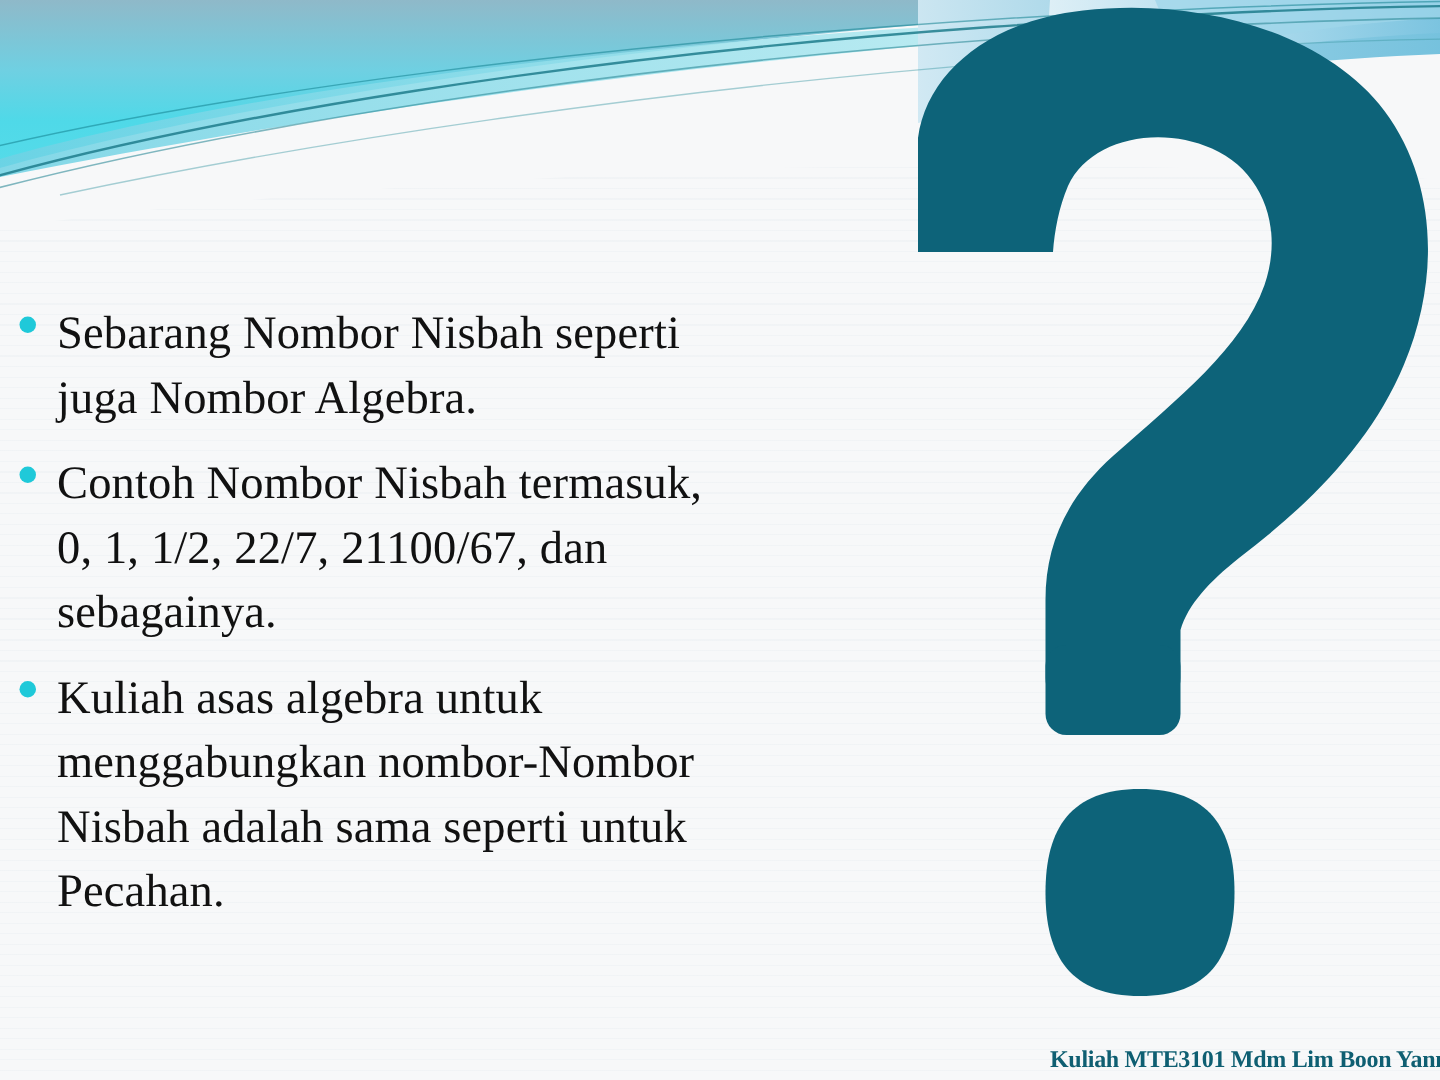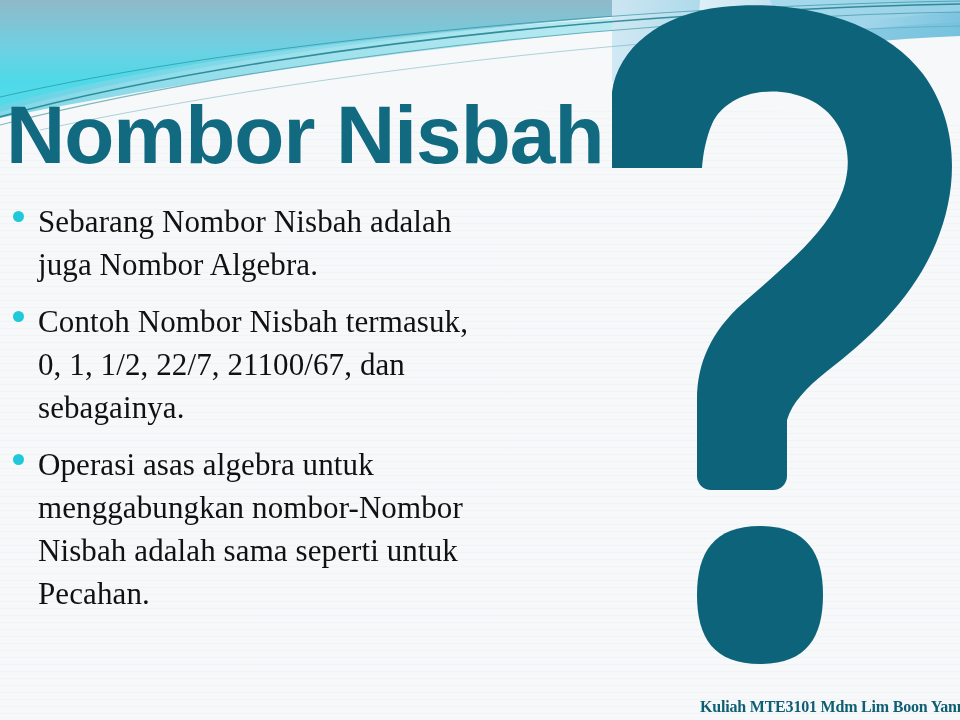--- a/index.html
+++ b/index.html
@@ -184,37 +184,36 @@
     <rect x="697" y="430" width="90" height="60" rx="14" fill="#0d6379"></rect>
 
     <path fill="#0d6379" d="
       M 760,526
       C 806,526 823,552 823,595
       C 823,638 806,664 760,664
       C 714,664 697,638 697,595
       C 697,552 714,526 760,526 Z"></path>
   </svg>
 
-  <div id="title">Nombor Nisbah</div>
 
   <div id="body">
 
     <div class="bullet-row">
       <span class="bullet-dot"></span>
-      <span class="bullet-text">Sebarang Nombor Nisbah adalah juga Nombor Algebra.</span>
+      <span class="bullet-text">Sebarang Nombor Nisbah seperti juga Nombor Algebra.</span>
     </div>
 
     <div class="bullet-row">
       <span class="bullet-dot"></span>
       <span class="bullet-text">Contoh Nombor Nisbah termasuk, 0, 1, 1/2, 22/7, 21100/67, dan sebagainya.</span>
     </div>
 
     <div class="bullet-row">
       <span class="bullet-dot"></span>
-      <span class="bullet-text">Operasi asas algebra untuk menggabungkan nombor-Nombor Nisbah adalah sama seperti untuk Pecahan.</span>
+      <span class="bullet-text">Kuliah asas algebra untuk menggabungkan nombor-Nombor Nisbah adalah sama seperti untuk Pecahan.</span>
     </div>
 
   </div>
 
   <div id="footer">
     <span id="footer-text">Kuliah MTE3101 Mdm Lim Boon Yann</span>
   </div>
 
 </div>
 

